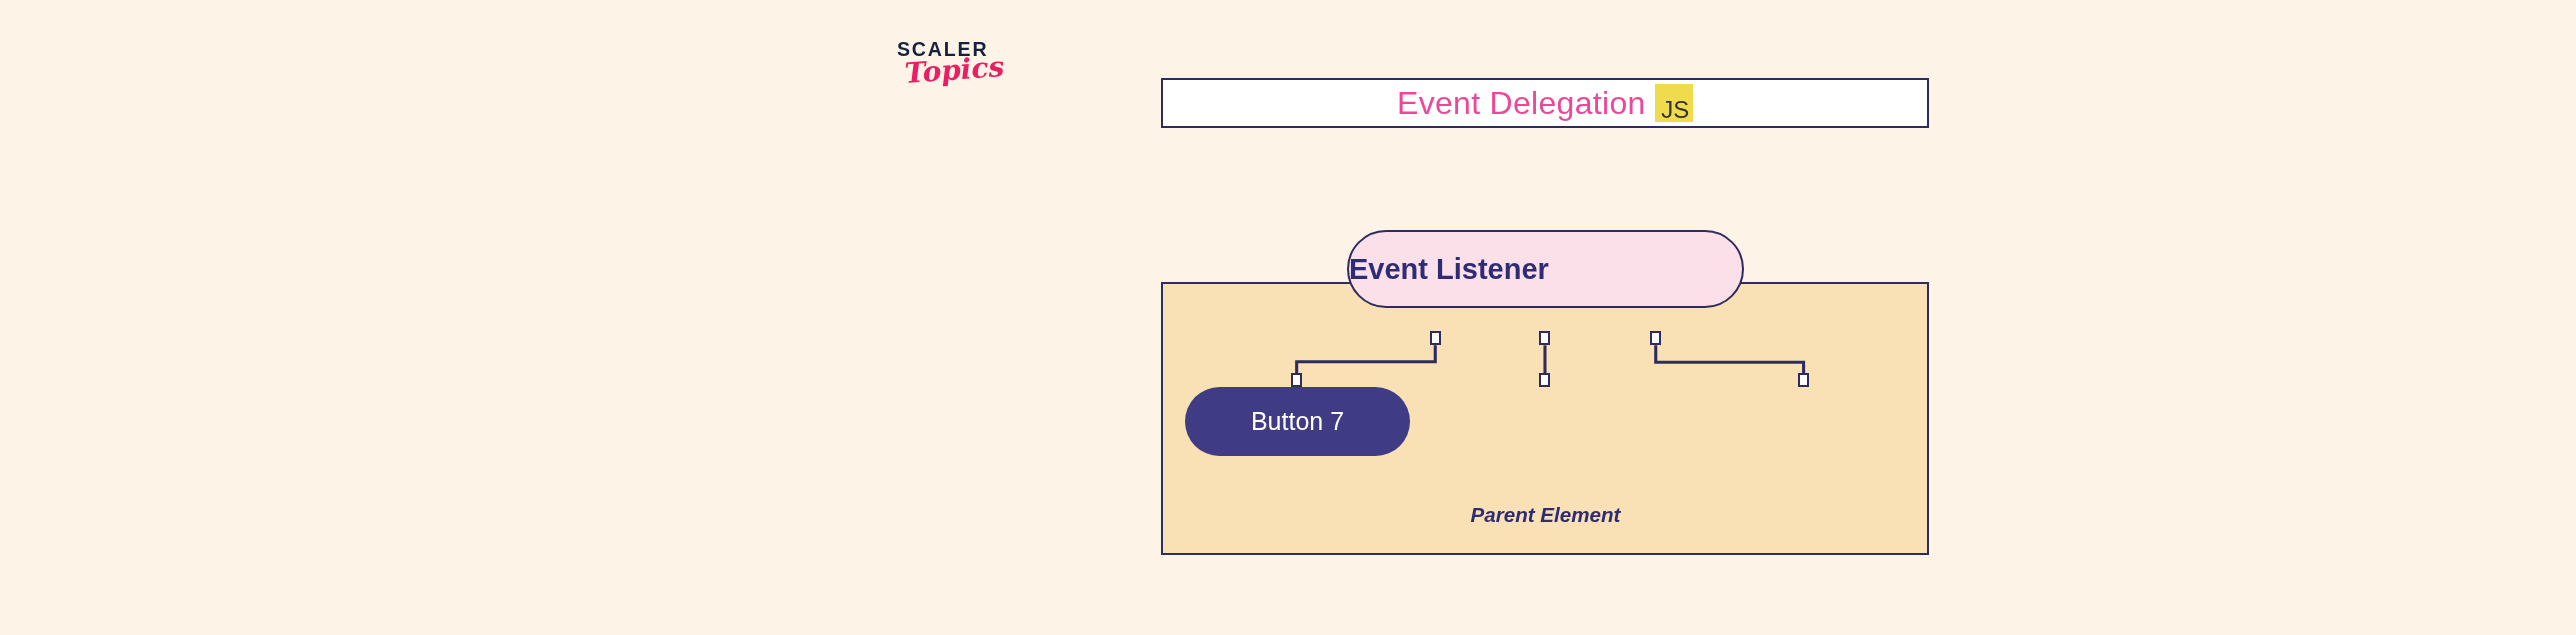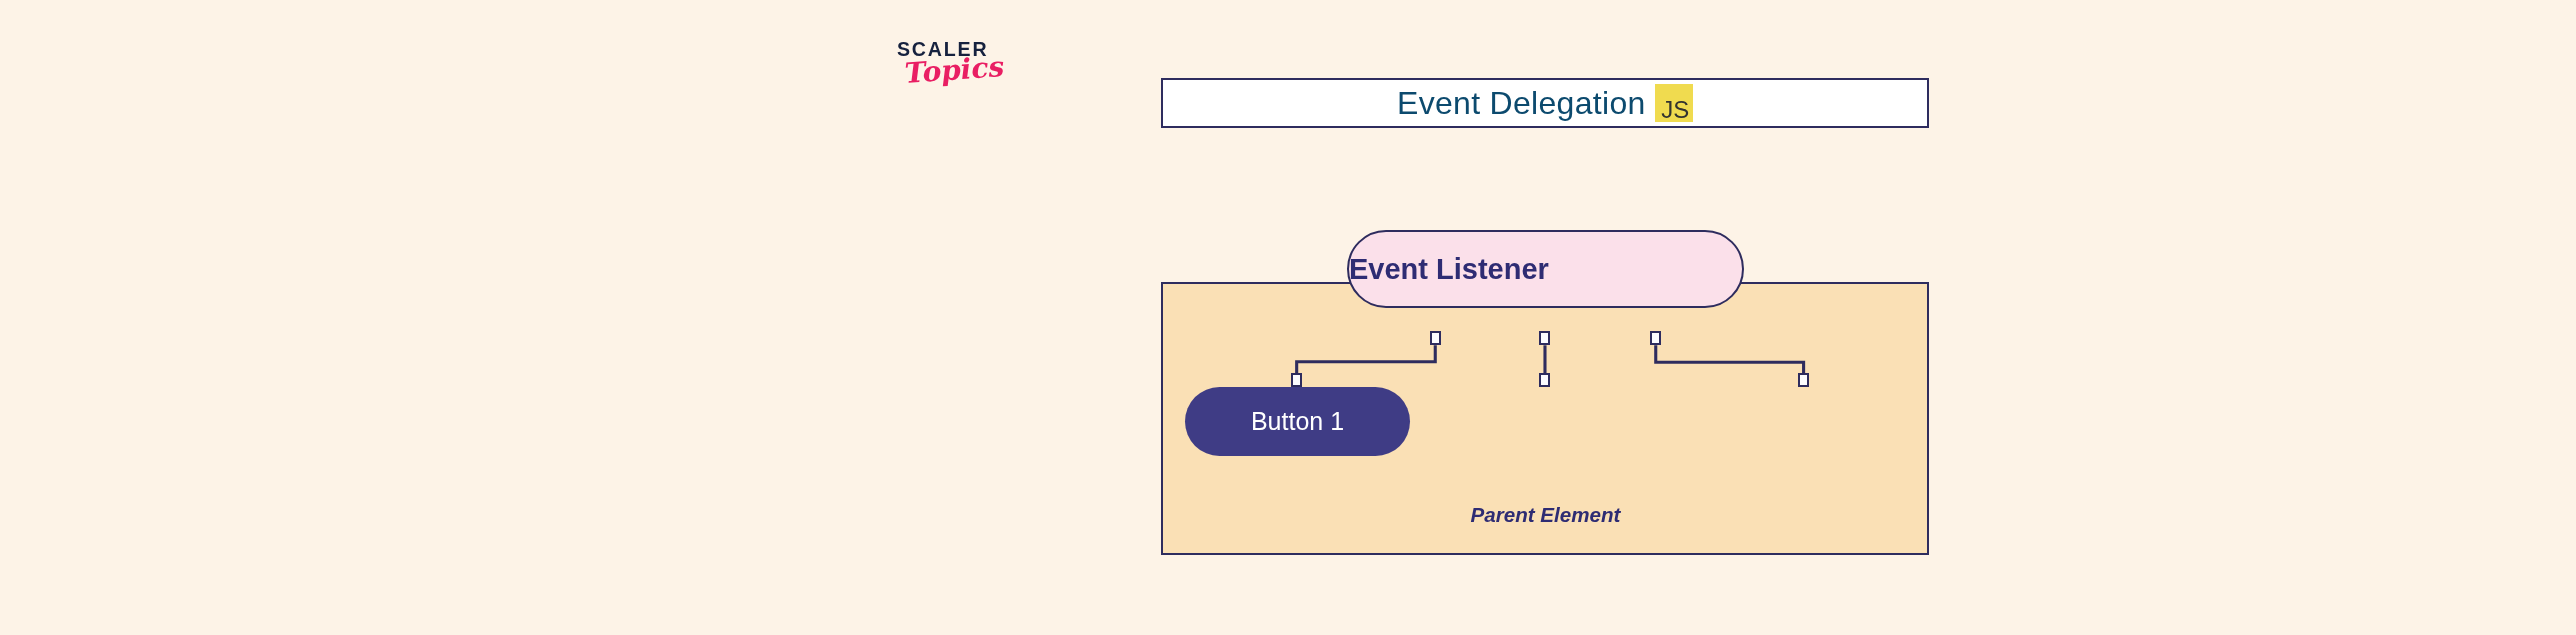--- a/index.html
+++ b/index.html
@@ -72,21 +72,21 @@
     box-sizing: border-box;
     display: flex;
     align-items: center;
     justify-content: center;
     gap: 9.3px;
   }
   .title-text {
     font-family: "Liberation Sans", sans-serif;
     font-weight: normal;
     font-size: 32px;
-    color: #0c4a6e;
+    color: #ec4899;
     letter-spacing: 0.3px;
     line-height: 1;
     white-space: nowrap;
   }
   .js-badge {
     position: relative;
     width: 38px;
     height: 38px;
     background: #F0DB4F;
     flex: 0 0 auto;
@@ -235,19 +235,19 @@
 
   <div class="listener-pill">
     <div class="listener-text">Event Listener</div>
   </div>
 
   <div class="port" id="port-btn-1"></div>
   <div class="port" id="port-btn-2"></div>
   <div class="port" id="port-btn-3"></div>
 
   <div class="btn" id="btn-1">
-    <span class="btn-label">Button 1</span>
+    <span class="btn-label">Button 7</span>
   </div>
 
   <div class="parent-label">Parent Element</div>
 
 </div>
 
 
 </body></html>

